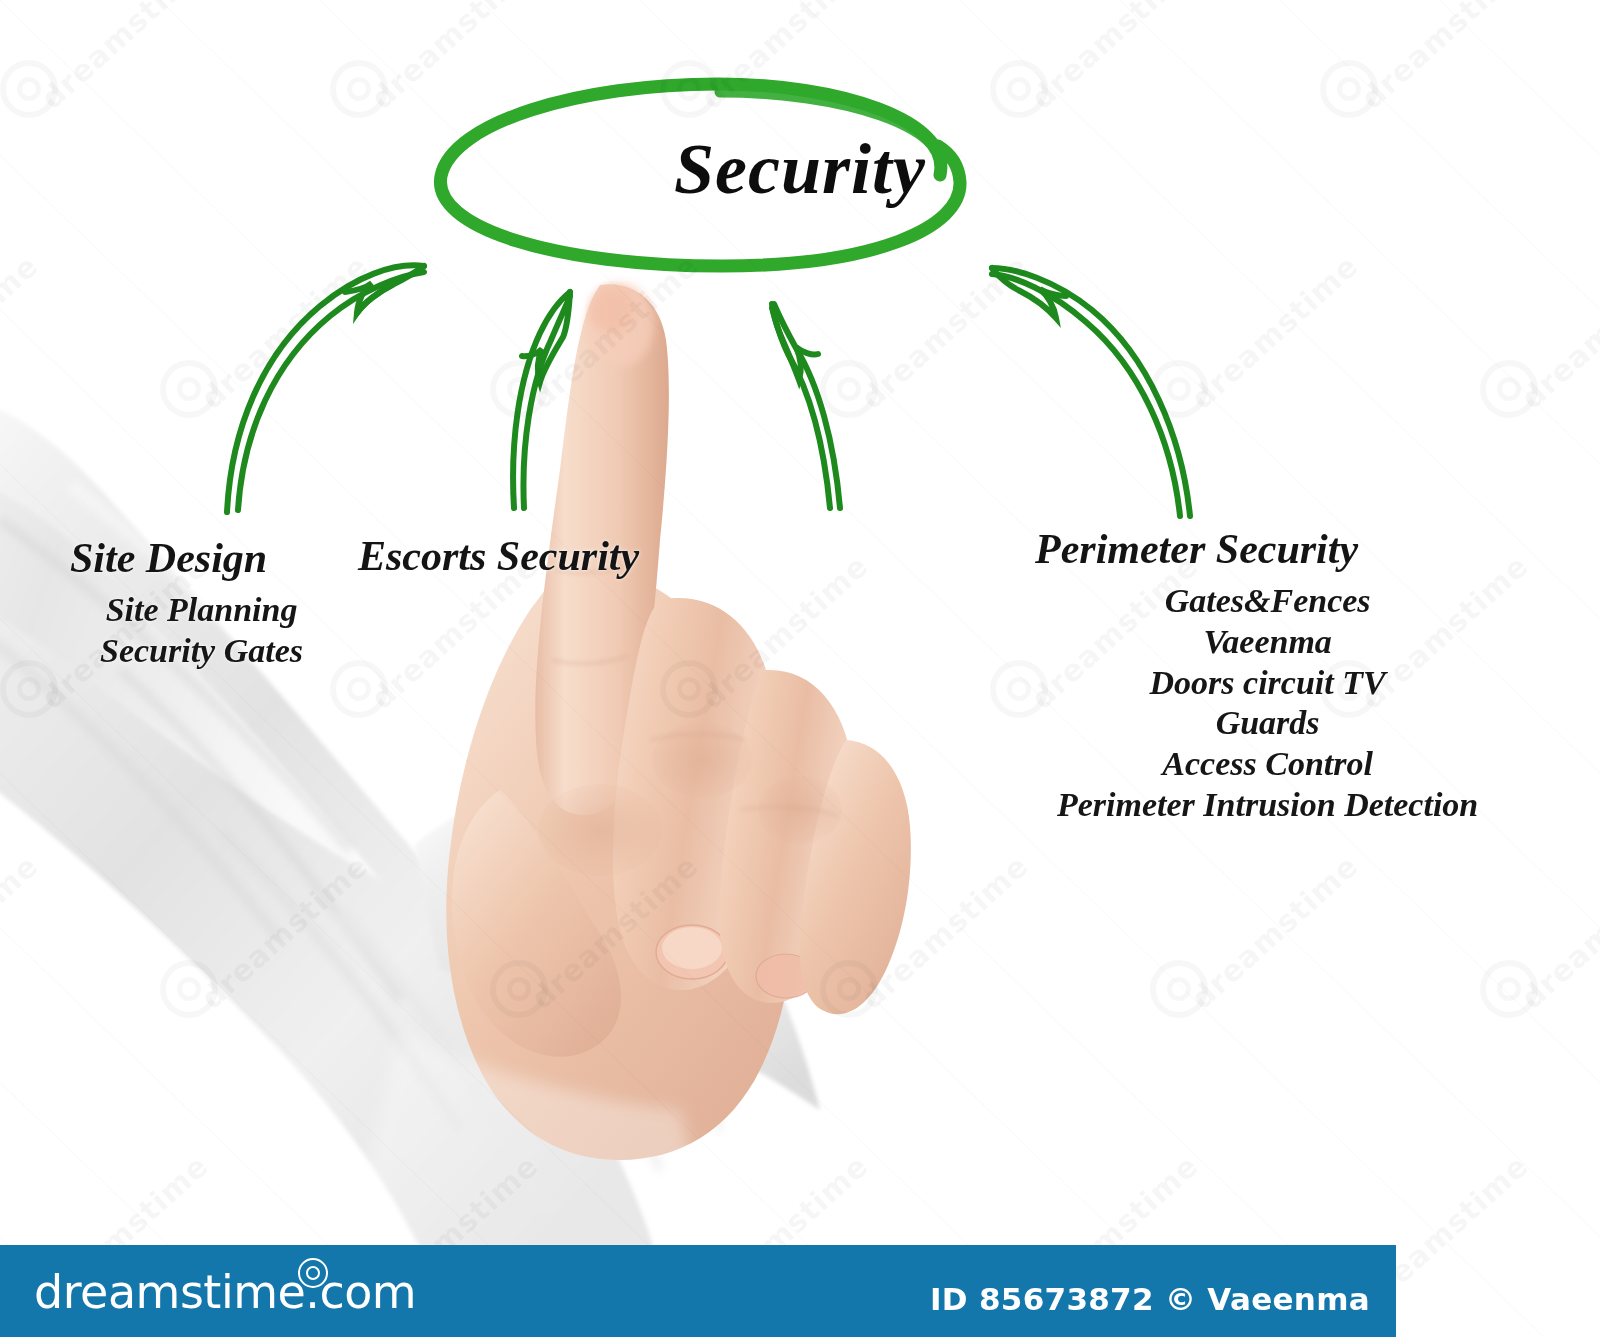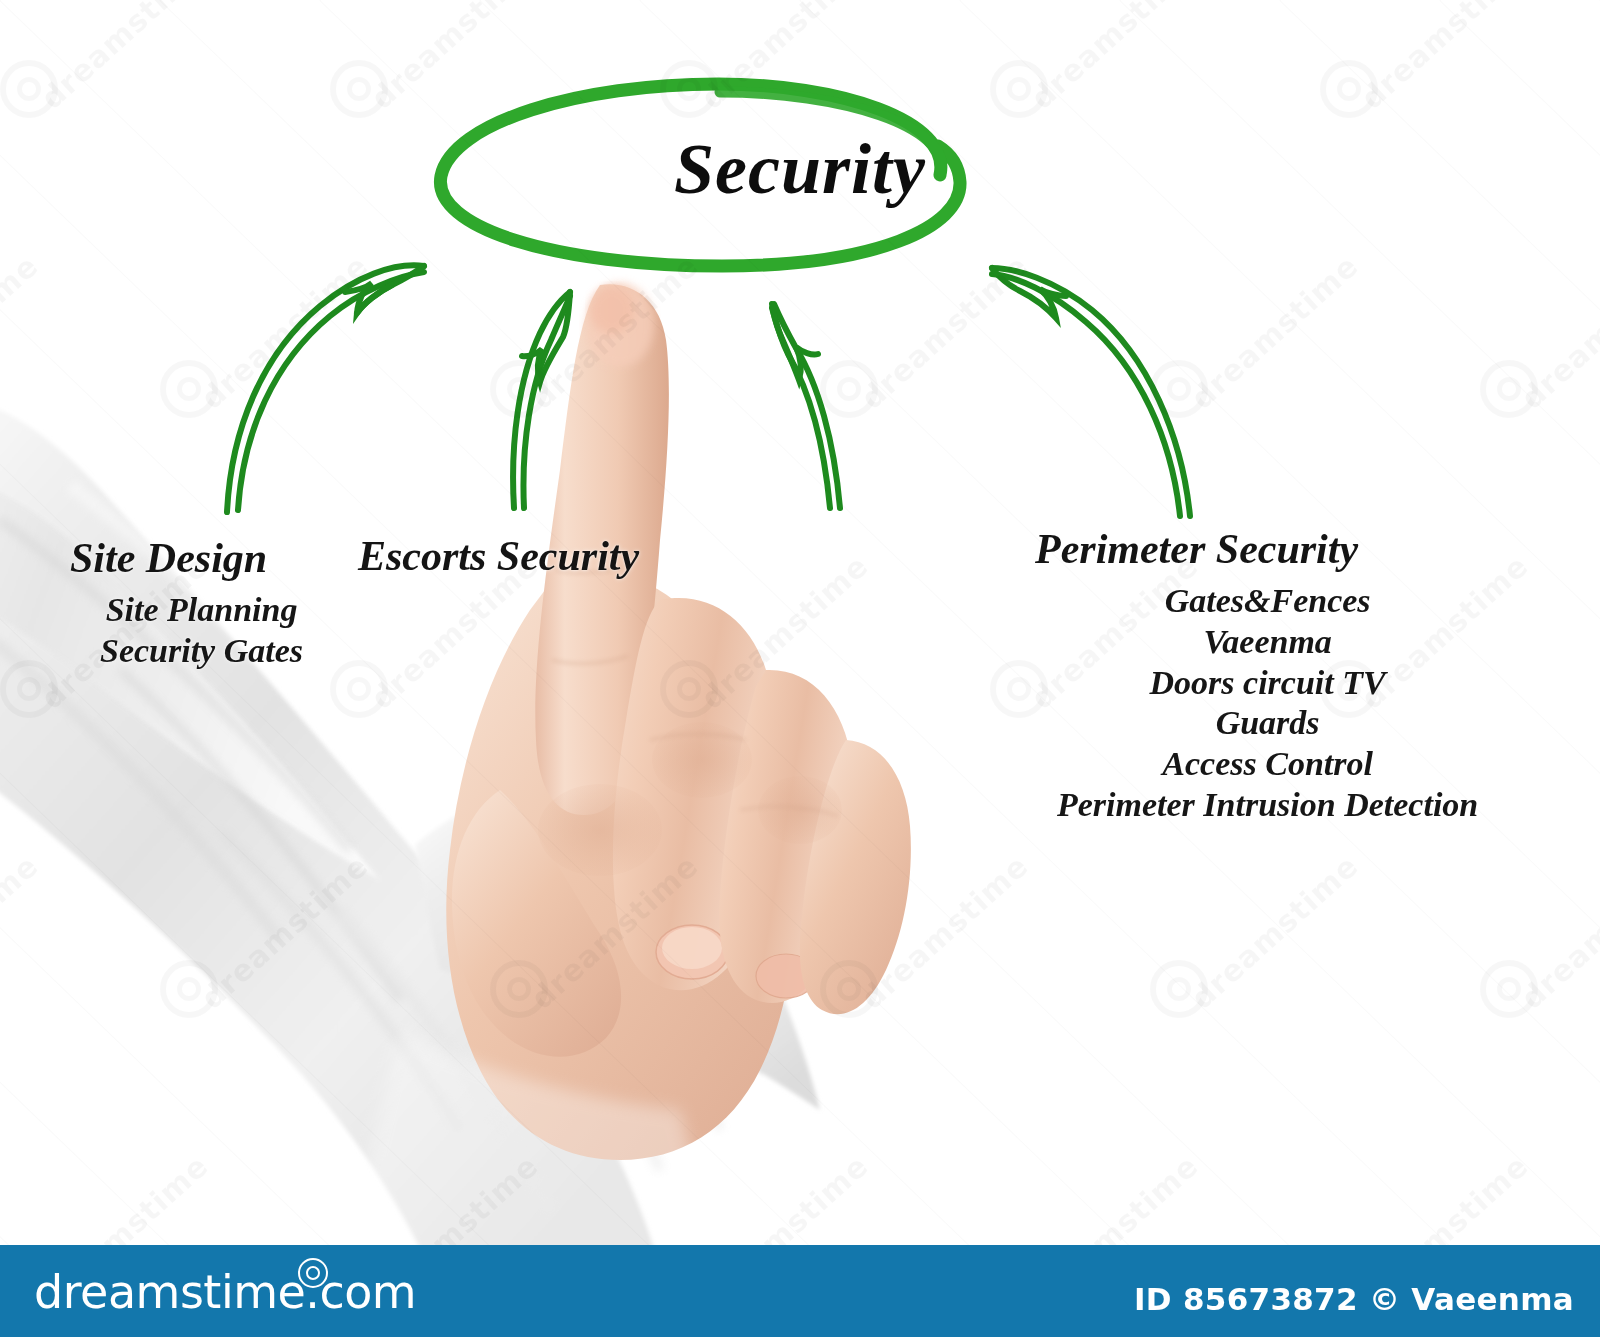--- a/index.html
+++ b/index.html
@@ -47,21 +47,21 @@
   #c3 ul{margin-top:10px;margin-left:22px;}
 
   
   #title{
     position:absolute;left:0;top:128px;width:1600px;text-align:center;z-index:8;
     font-family:"Liberation Serif",serif;font-style:italic;font-weight:700;
     font-size:72px;color:#0d0d0d;letter-spacing:1px;
   }
 
   
-  #footer{position:absolute;left:0;top:1245px;width:1600px;height:92px;background:#1377ac;z-index:20;}
+  #footer{position:absolute;left:0;top:1245px;width:1396px;height:92px;background:#1377ac;z-index:20;}
   #dslogo{position:absolute;left:34px;top:20px;color:#ffffff;font-size:46px;
      font-family:"DejaVu Sans",sans-serif;font-weight:400;letter-spacing:-0.5px;}
   #dsring{position:absolute;left:298px;top:13px;width:26px;height:26px;border-radius:50%;
      border:2px solid #ffffff;}
   #dsring:after{content:"";position:absolute;left:6px;top:6px;right:6px;bottom:6px;
      border-radius:50%;border:2px solid #ffffff;}
   #idline{position:absolute;right:26px;top:36px;color:#ffffff;font-size:31px;font-weight:700;
      font-family:"DejaVu Sans",sans-serif;letter-spacing:0.3px;}
 </style>
 </head>

